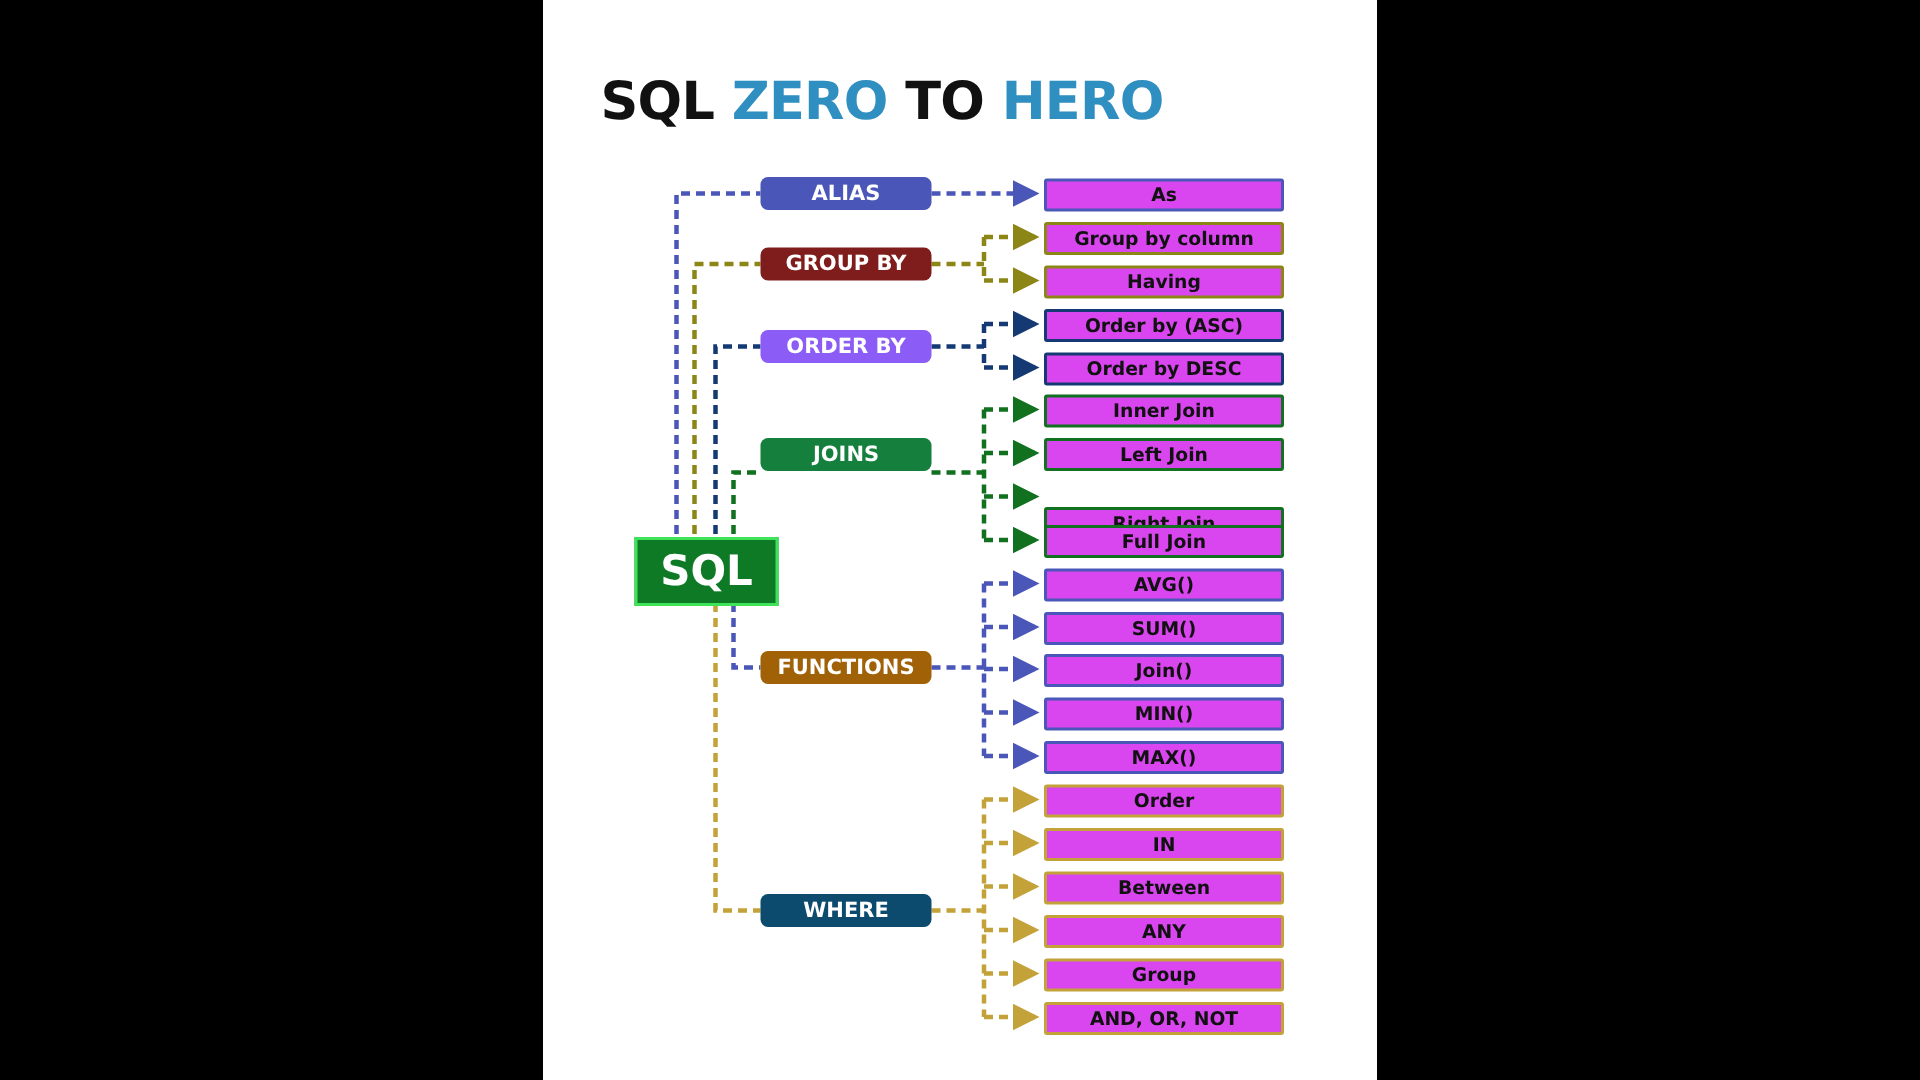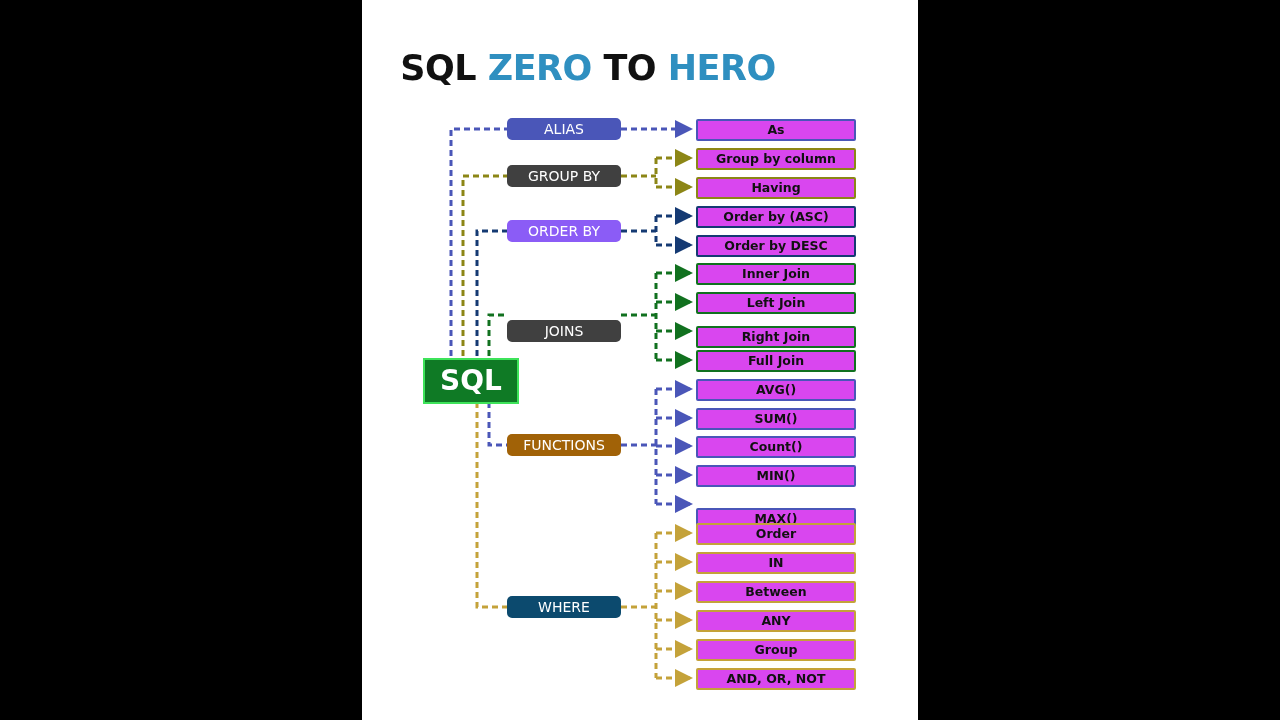--- a/index.html
+++ b/index.html
@@ -1,21 +1,21 @@
 <!DOCTYPE html>
 <html><head>
 <meta charset="utf-8">
 <style>
   html, body { margin:0; padding:0; }
   body { width:1280px; height:720px; background:#000; position:relative; overflow:hidden; font-family:"DejaVu Sans", sans-serif; }
   #canvas { position:absolute; left:362px; top:0; width:556px; height:720px; background:#fff; }
   #title { position:absolute; left:0; top:48px; width:1176px; text-align:center; font-weight:bold; font-size:35px; letter-spacing:-0.5px; color:#111; }
   #title .accent { color:#2f8fc0; }
   svg#lines { position:absolute; left:0; top:0; width:1280px; height:720px; }
-  .cat { position:absolute; left:507px; width:114px; height:22px; border-radius:5px; color:#fff; font-weight:normal; font-size:14px; line-height:22px; text-align:center; }
+  .cat { position:absolute; left:507px; width:114px; height:22px; border-radius:5px; color:#fff; font-weight:bold; font-size:14px; line-height:22px; text-align:center; }
   .leaf { position:absolute; left:696px; width:156px; height:18px; border:2px solid; border-radius:2px; background:#d946ef; color:#111; font-weight:bold; font-size:12.5px; line-height:18px; text-align:center; }
   #sql { position:absolute; left:423px; top:358px; width:92px; height:42px; background:#0f7a25; border:2px solid #3ee35a; color:#fff; font-weight:bold; font-size:28px; line-height:42px; text-align:center; }
 </style>
 </head>
 <body>
 
 <div id="canvas"></div>
 
 <div id="title"><span>SQL </span><span class="accent">ZERO</span><span> TO </span><span class="accent">HERO</span></div>
 
@@ -75,43 +75,43 @@
     <path d="M680 591 H690" stroke="#c4a23a" marker-end="url(#aGold)"></path>
     <path d="M680 620 H690" stroke="#c4a23a" marker-end="url(#aGold)"></path>
     <path d="M680 649 H690" stroke="#c4a23a" marker-end="url(#aGold)"></path>
     <path d="M680 678 H690" stroke="#c4a23a" marker-end="url(#aGold)"></path>
   </g>
 </svg>
 
 <div id="sql">SQL</div>
 
 <div class="cat" style="top:118px;background:#4a56b8">ALIAS</div>
-<div class="cat" style="top:165px;background:#404040">GROUP BY</div>
+<div class="cat" style="top:165px;background:#7f1d1d">GROUP BY</div>
 <div class="cat" style="top:220px;background:#8b5cf6">ORDER BY</div>
-<div class="cat" style="top:320px;background:#404040">JOINS</div>
+<div class="cat" style="top:292px;background:#15803d">JOINS</div>
 <div class="cat" style="top:434px;background:#a16207">FUNCTIONS</div>
 <div class="cat" style="top:596px;background:#0c4a6e">WHERE</div>
 
 <div class="leaf" style="top:119px;border-color:#4a56b8">As</div>
 
 <div class="leaf" style="top:148px;border-color:#8c8616">Group by column</div>
 <div class="leaf" style="top:177px;border-color:#8c8616">Having</div>
 
 <div class="leaf" style="top:206px;border-color:#153a73">Order by (ASC)</div>
 <div class="leaf" style="top:235px;border-color:#153a73">Order by DESC</div>
 
 <div class="leaf" style="top:263px;border-color:#11711f">Inner Join</div>
 <div class="leaf" style="top:292px;border-color:#11711f">Left Join</div>
-<div class="leaf" style="top:326px;border-color:#11711f">Right Join</div>
+<div class="leaf" style="top:338px;border-color:#11711f">Right Join</div>
 <div class="leaf" style="top:350px;border-color:#11711f">Full Join</div>
 
 <div class="leaf" style="top:379px;border-color:#4a56b8">AVG()</div>
 <div class="leaf" style="top:408px;border-color:#4a56b8">SUM()</div>
-<div class="leaf" style="top:436px;border-color:#4a56b8">Count()</div>
+<div class="leaf" style="top:436px;border-color:#4a56b8">Join()</div>
 <div class="leaf" style="top:465px;border-color:#4a56b8">MIN()</div>
-<div class="leaf" style="top:508px;border-color:#4a56b8">MAX()</div>
+<div class="leaf" style="top:494px;border-color:#4a56b8">MAX()</div>
 
 <div class="leaf" style="top:523px;border-color:#c4a23a">Order</div>
 <div class="leaf" style="top:552px;border-color:#c4a23a">IN</div>
 <div class="leaf" style="top:581px;border-color:#c4a23a">Between</div>
 <div class="leaf" style="top:610px;border-color:#c4a23a">ANY</div>
 <div class="leaf" style="top:639px;border-color:#c4a23a">Group</div>
 <div class="leaf" style="top:668px;border-color:#c4a23a">AND, OR, NOT</div>
 
 </body></html>

